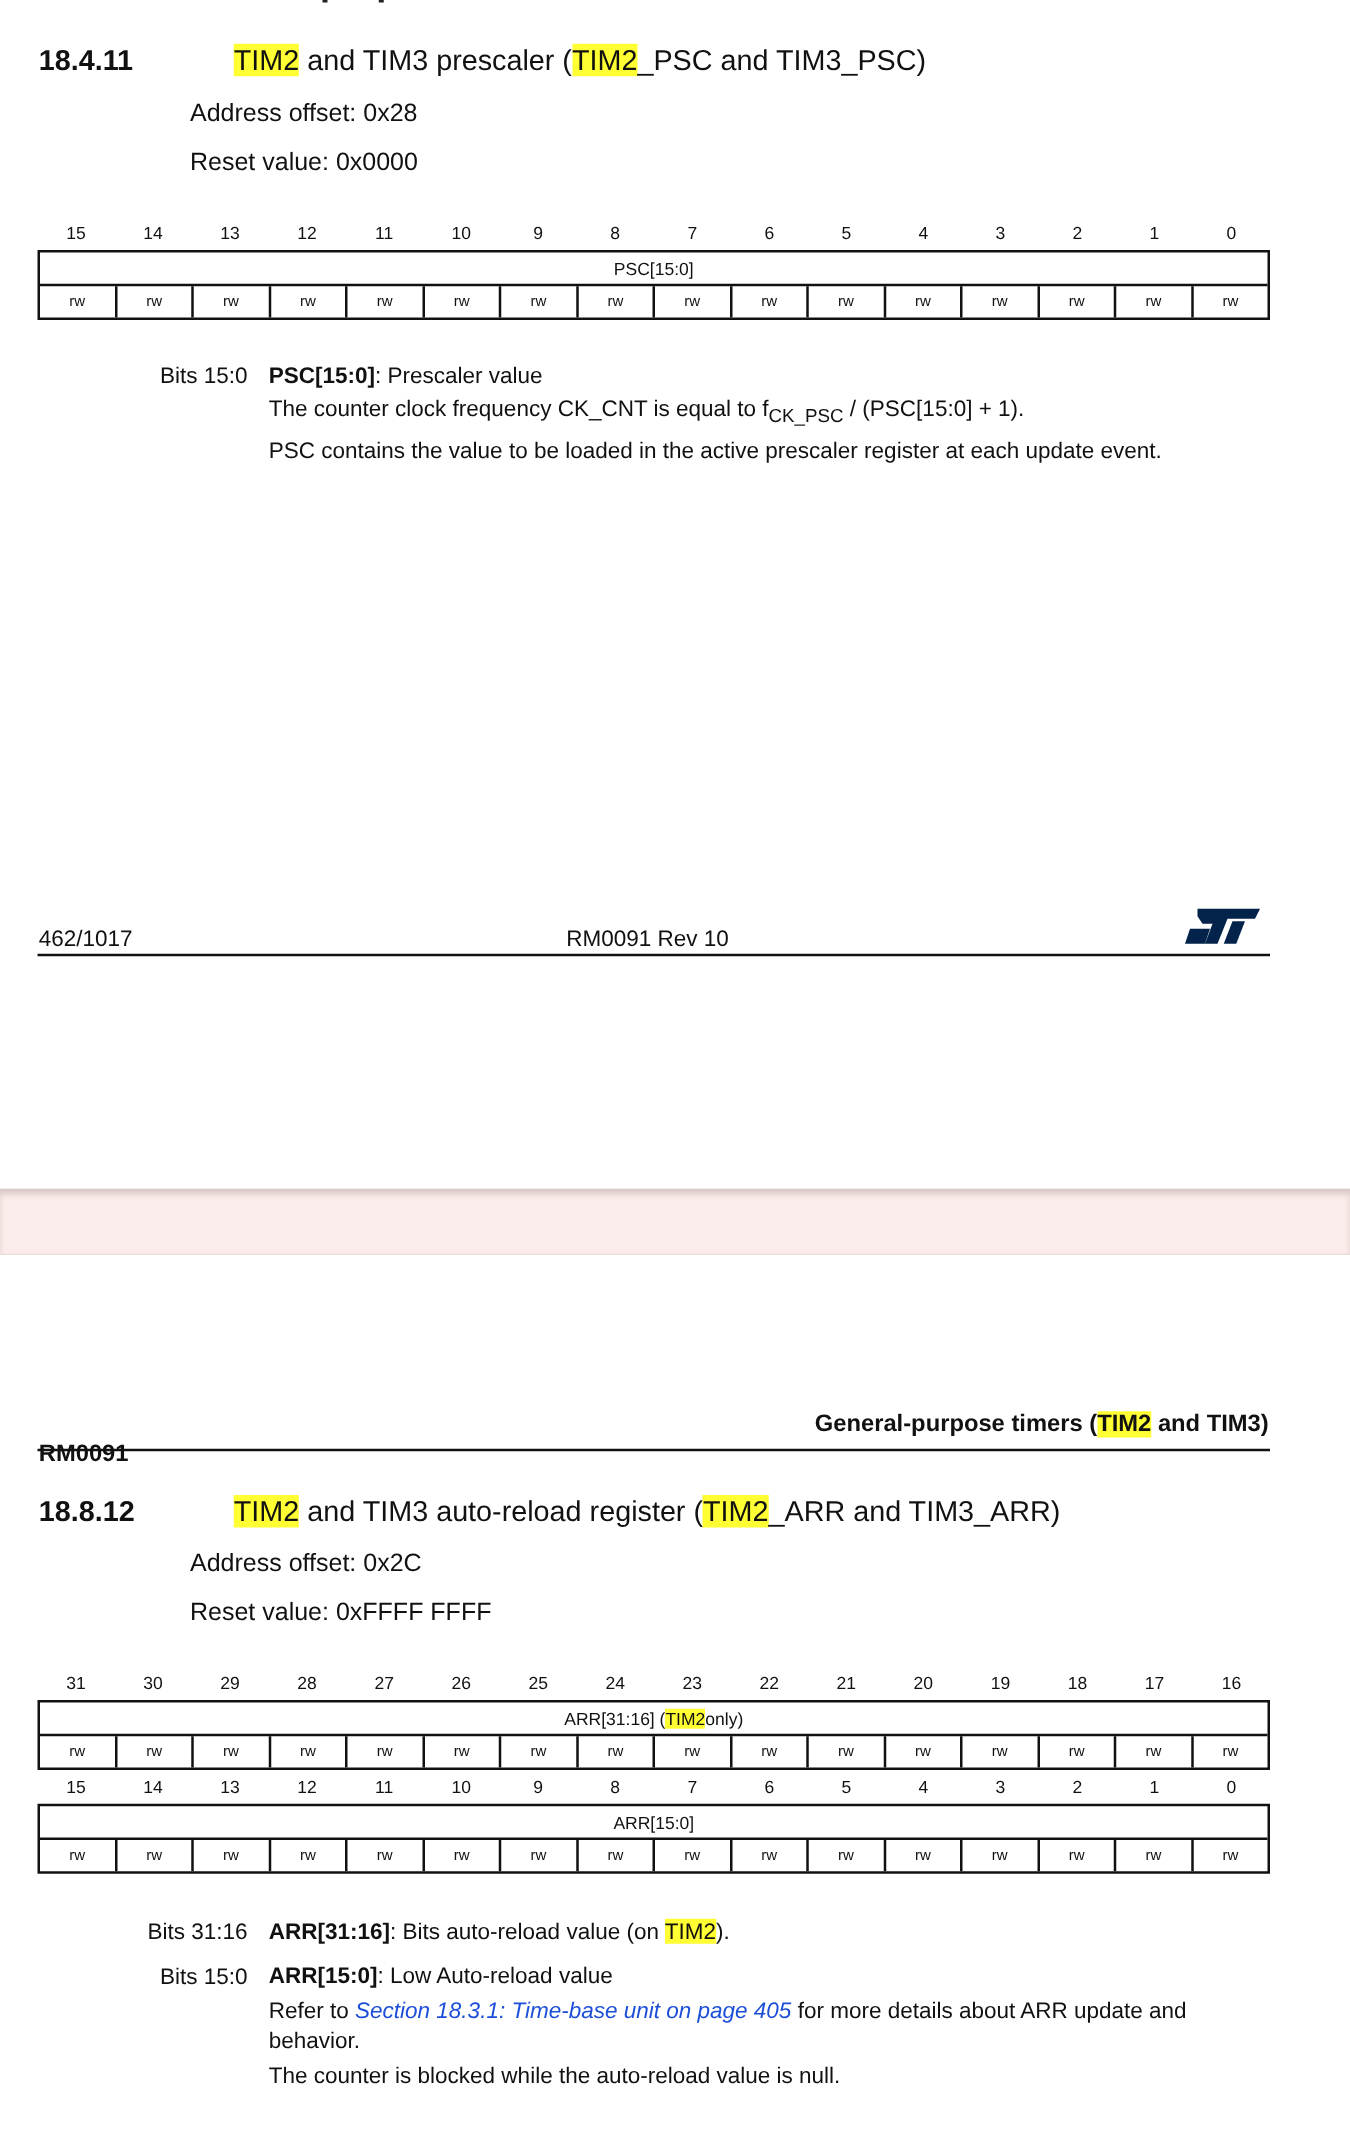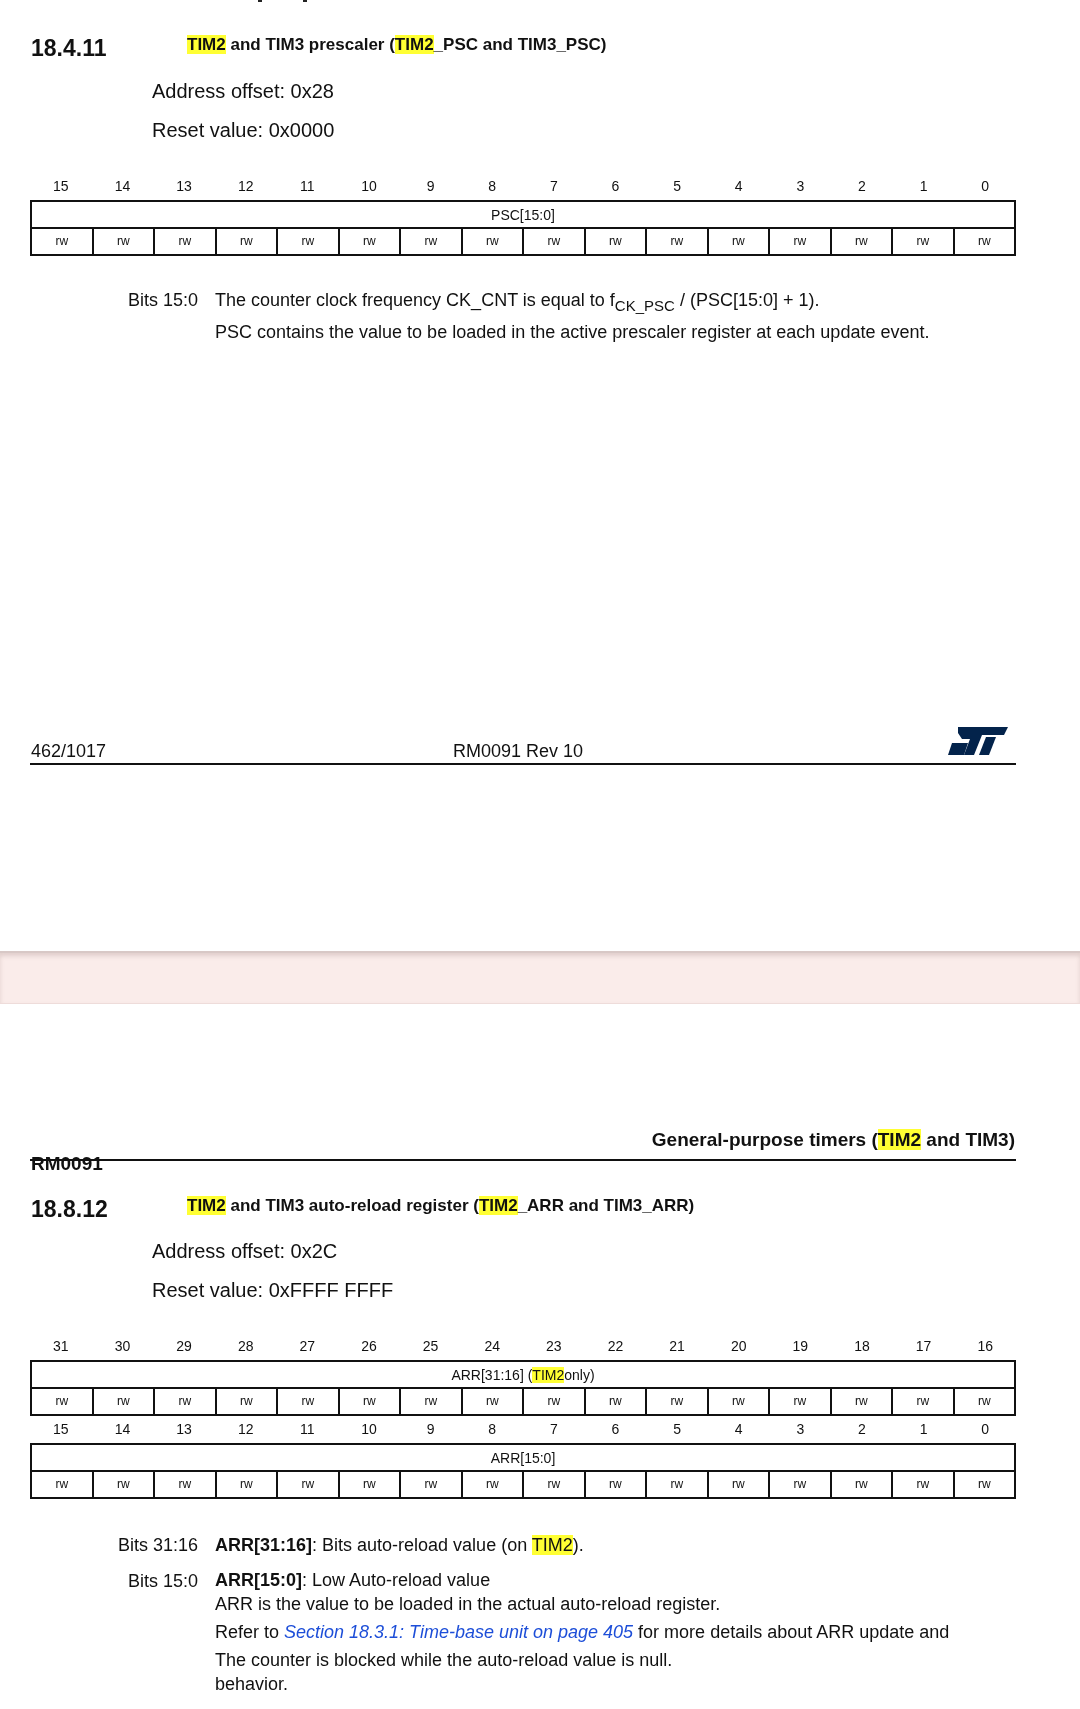--- a/index.html
+++ b/index.html
@@ -4,21 +4,21 @@
 <style>
   html, body { margin: 0; padding: 0; }
   body {
     width: 1080px; height: 1709px; position: relative; overflow: hidden;
     background: #ffffff; color: #111111;
     font-family: "Liberation Sans", sans-serif;
   }
   .abs { position: absolute; }
   .hl { background: #ffff33; }
   .sec-num { font-weight: bold; font-size: 23px; }
-  .sec-title { font-weight: bold; font-size: 17px; white-space: nowrap; padding-left: 35px; }
+  .sec-title { font-weight: normal; font-size: 23px; white-space: nowrap; padding-left: 35px; }
   .meta { font-size: 20px; }
   .bitnums { position: absolute; left: 30px; width: 986px; display: flex; font-size: 14px; }
   .bitnums span { flex: 1; text-align: center; }
   .regtable { position: absolute; left: 30px; width: 982px; border: 2px solid #111; }
   .fieldrow { height: 25px; border-bottom: 2px solid #111; display: flex; align-items: center; justify-content: center; font-size: 14px; }
   .rwrow { height: 25px; display: flex; }
   .rwrow span { flex: 1; text-align: center; font-size: 12px; line-height: 25px; border-left: 2px solid #111; }
   .rwrow span:first-child { border-left: none; }
   .desc { font-size: 18px; line-height: 27px; white-space: nowrap; }
   .desc b { font-weight: bold; }
@@ -84,20 +84,21 @@
       <span>rw</span>
       <span>rw</span>
       <span>rw</span>
   </div>
 </div>
 
 <div class="abs desc" style="left:128px;top:287px;">
   <span>Bits 15:0</span>
 </div>
 <div class="abs desc" style="left:215px;top:287px;">
+  <div><b>PSC[15:0]</b><span>: Prescaler value</span></div>
   <div><span>The counter clock frequency CK_CNT is equal to f</span><sub style="font-size:15px;">CK_PSC</sub><span> / (PSC[15:0] + 1).</span></div>
   <div>PSC contains the value to be loaded in the active prescaler register at each update event.</div>
 </div>
 
 <div class="abs" style="left:31px;top:741px;font-size:18px;">462/1017</div>
 <div class="abs" style="left:453px;top:741px;font-size:18px;">RM0091 Rev 10</div>
 <div class="abs" style="left:948px;top:725px;width:62px;height:32px;">
   <svg width="62" height="32" viewBox="0 0 62 32">
     <polygon points="10,2 60,2 56,10 34,10 26,30 16,30 22,14 14,14 10,8" fill="#03234b"></polygon>
     <polygon points="4,18 20,18 16,30 0,30" fill="#03234b"></polygon>
@@ -208,17 +209,16 @@
 </div>
 
 <div class="abs desc" style="left:118px;top:1532px;">Bits 31:16</div>
 <div class="abs desc" style="left:215px;top:1532px;">
   <b>ARR[31:16]</b><span>: Bits auto-reload value (on </span><span class="hl">TIM2</span><span>).</span>
 </div>
 
 <div class="abs desc" style="left:128px;top:1568px;">Bits 15:0</div>
 <div class="abs desc" style="left:215px;top:1568px;line-height:24px;">
   <div><b>ARR[15:0]</b><span>: Low Auto-reload value</span></div>
-  <div>ARR is the value to be loaded in the actual auto-reload register.</div>
   <div style="margin-top:4px;"><span>Refer to </span><span class="link">Section 18.3.1: Time-base unit on page 405</span><span> for more details about ARR update and</span></div>
+  <div>behavior.</div>
   <div style="margin-top:4px;">The counter is blocked while the auto-reload value is null.</div>
-  <div>behavior.</div>
 </div>
 
 </body></html>

